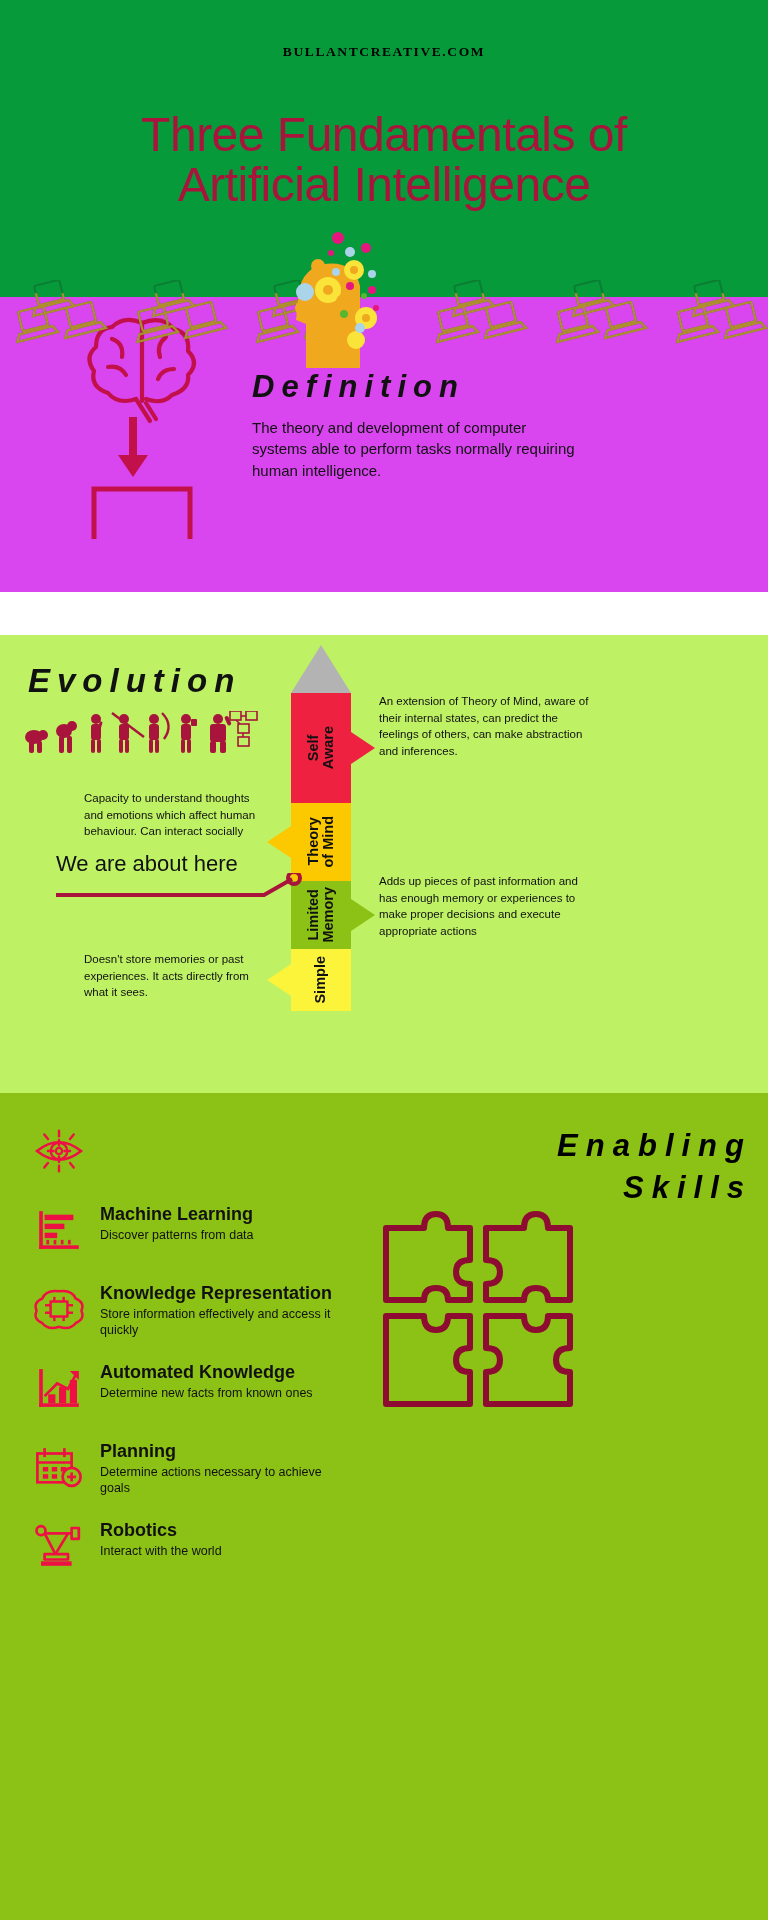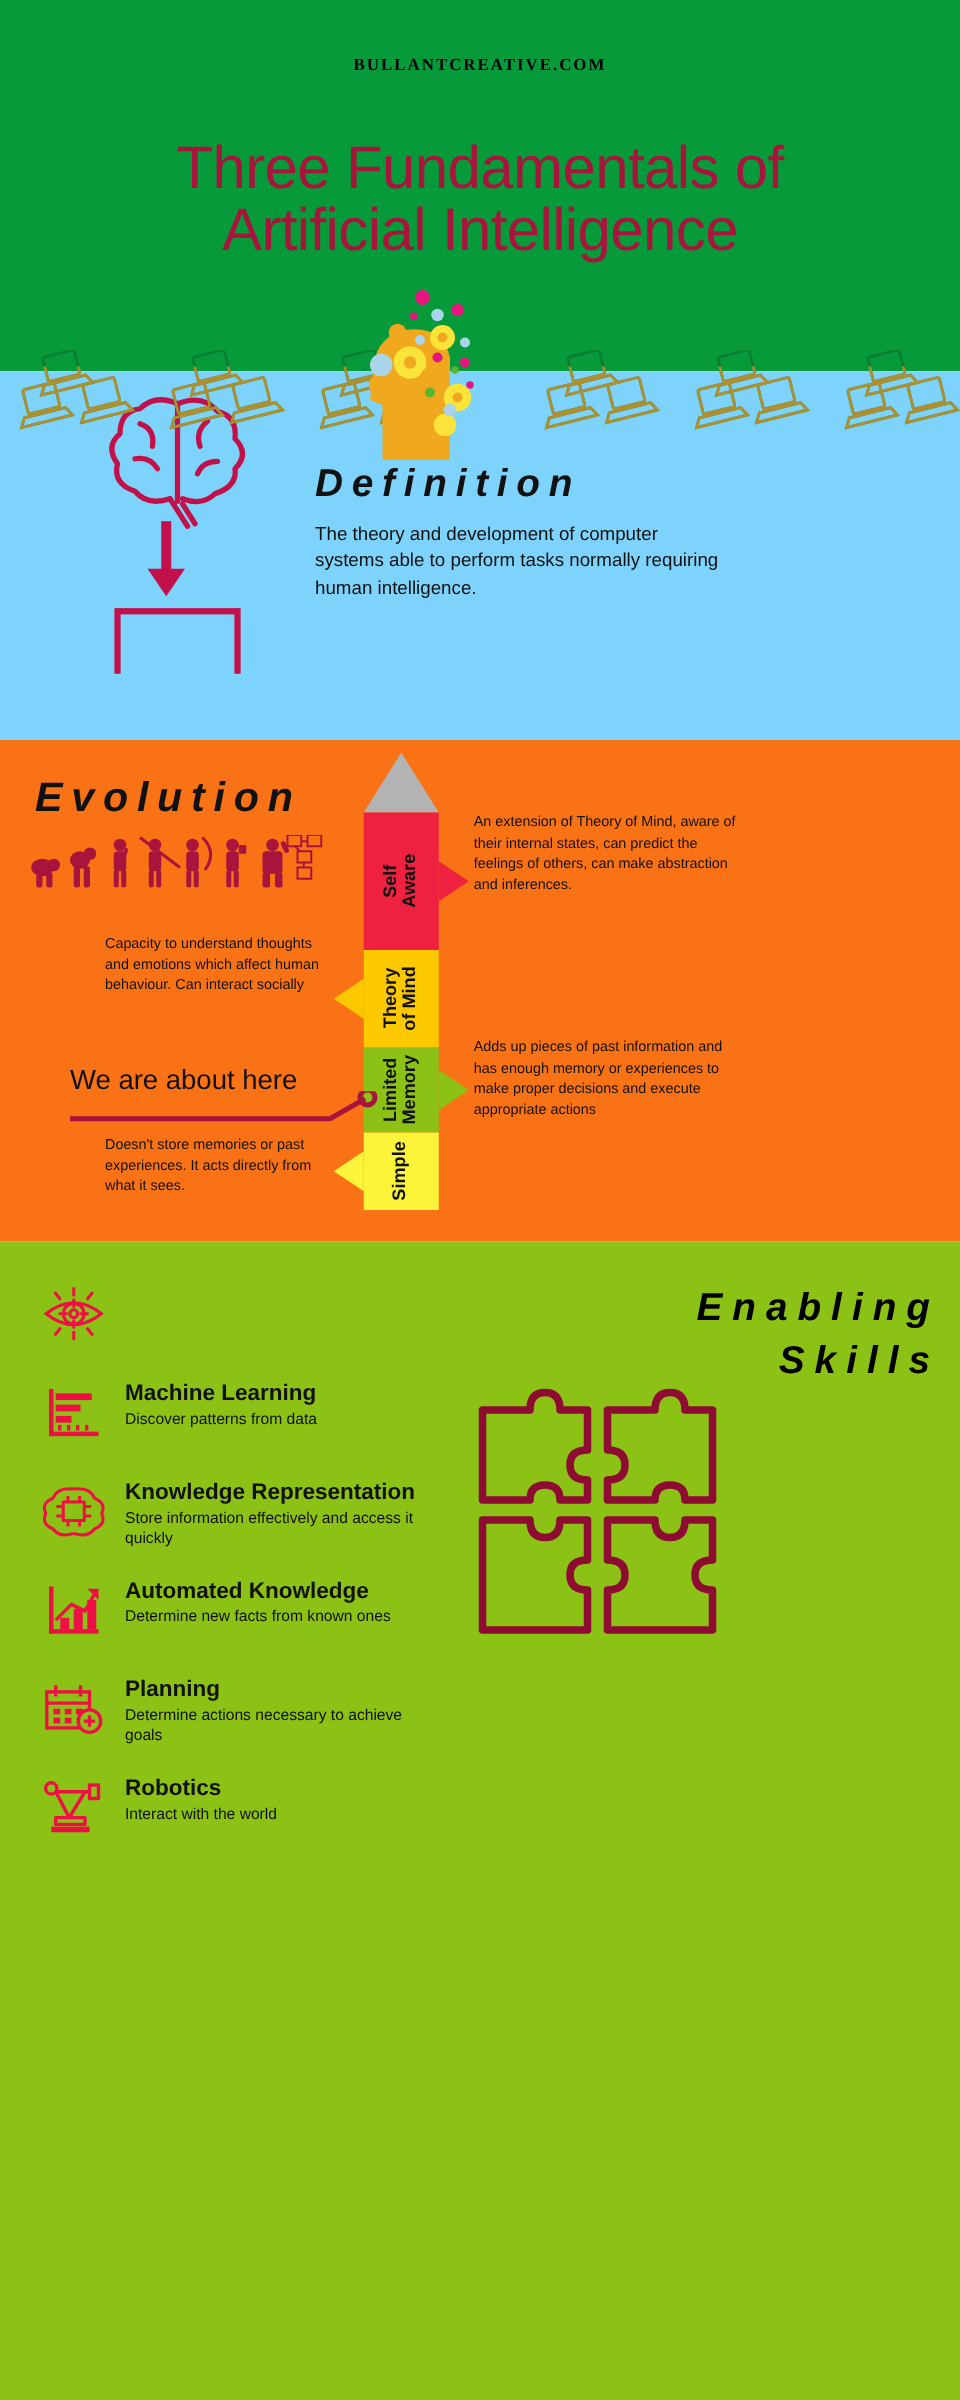--- a/index.html
+++ b/index.html
@@ -65,21 +65,21 @@
     top: 228px;
     width: 120px;
     height: 140px;
     z-index: 3;
   }
 
   
   .sec-definition {
     position: relative;
     height: 295px;
-    background: #7dd3fc;
+    background: #d946ef;
     overflow: hidden;
   }
   .brain-arrow-monitor {
     position: absolute;
     left: 78px;
     top: 12px;
     width: 130px;
     height: 230px;
   }
   .def-text-block {
@@ -98,23 +98,24 @@
   }
   .def-body {
     color: #111111;
     font-size: 15px;
     line-height: 1.42;
   }
 
   
   .sec-evolution {
     position: relative;
-    height: 401px;
-    background: #f97316;
+    height: 458px;
+    background: #bef264;
     overflow: hidden;
+    margin-top: 43px;
   }
   .evo-heading {
     position: absolute;
     left: 28px;
     top: 27px;
     color: #111111;
     font-size: 33px;
     font-weight: bold;
     font-style: italic;
     letter-spacing: 7px;

